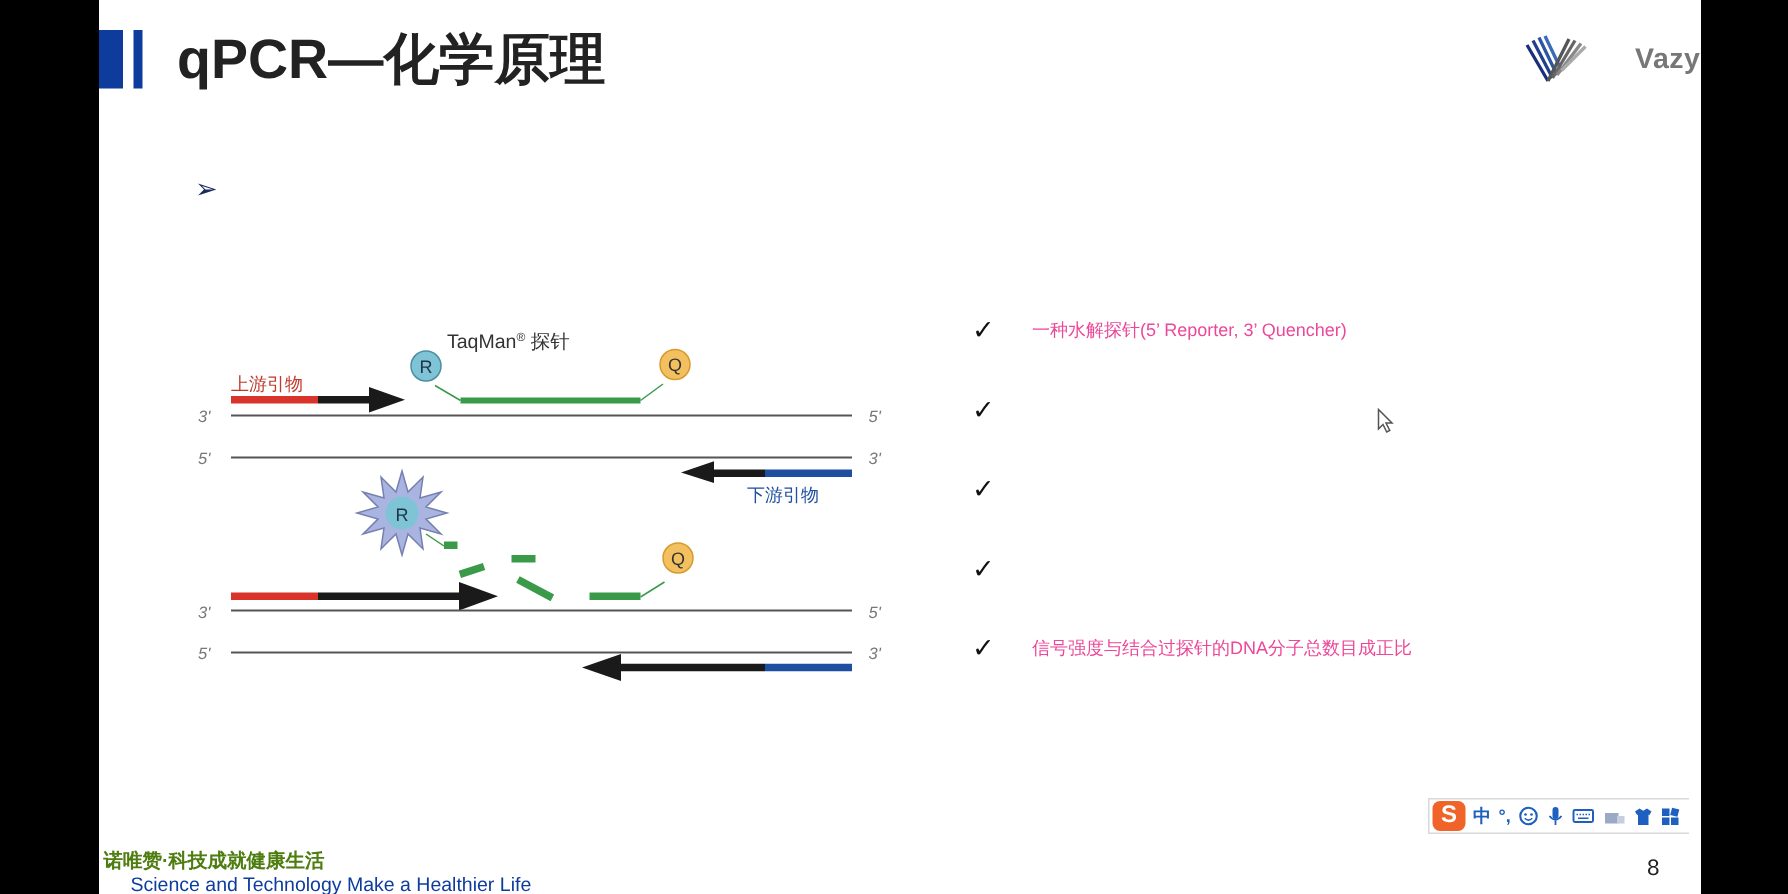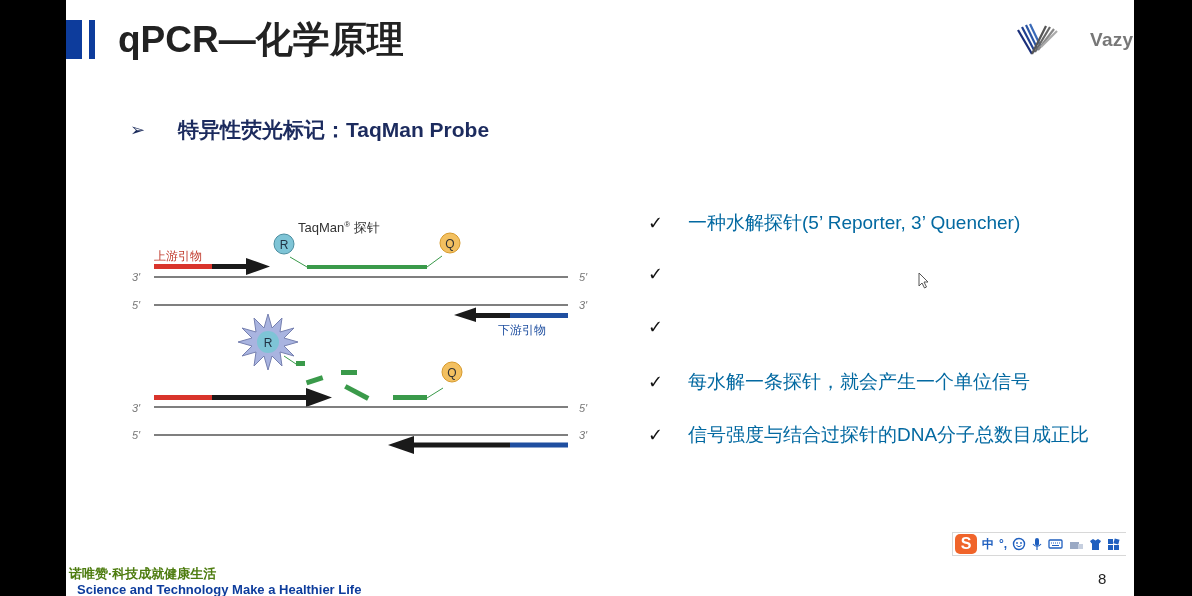--- a/index.html
+++ b/index.html
@@ -11,24 +11,24 @@
   .title { position:absolute; left:52px; top:18px; font-size:37px; font-weight:bold; color:#222; letter-spacing:0px; line-height:44px; }
   .logo { position:absolute; left:950px; top:22px; display:flex; align-items:center;gap:26px; }
   .logo-text { font-size:19px; font-weight:bold; color:#777; margin-left:4px; letter-spacing:0.3px; }
   .subtitle-row { position:absolute; left:64px; top:116px; display:flex; align-items:center; }
   .arrow-bullet { font-size:18px; color:#1a2a5a; width:48px; }
   .subtitle { font-size:21px; font-weight:bold; color:#1c2b5e; }
   .diagram { position:absolute; left:54px; top:210px; }
   .bullets { position:absolute; left:582px; top:210px; }
   .bullet { position:absolute; left:0; display:flex; align-items:center; white-space:nowrap; }
   .check { font-size:18px; color:#111; width:40px; }
-  .btext { font-size:19px; color:#0369a1; }
+  .btext { font-size:12px; color:#ec4899; }
   .cursor { position:absolute; left:852px; top:272px; }
   .footer-cn { position:absolute; left:3px; top:565px; font-size:13px; font-weight:bold; color:#4d7c0f; }
-  .footer-en { position:absolute; left:11px; top:582px; font-size:13px; font-weight:bold; color:#0d3c9c; }
+  .footer-en { position:absolute; left:21px; top:582px; font-size:13px; font-weight:normal; color:#0d3c9c; }
   .page-num { position:absolute; left:1032px; top:570px; font-size:15px; color:#222; }
   .ime { position:absolute; left:886px; top:532px; width:174px; height:24px; background:#fff;
          border:1px solid #d8d8d8; border-right:none; display:flex; align-items:center; gap:5px; padding-left:2px; box-sizing:border-box; }
   .ime-logo { width:22px; height:20px; background:#f0642a; border-radius:5px; color:#fff; font-weight:bold;
               font-size:16px; display:flex; align-items:center; justify-content:center; }
   .ime-item { font-size:12px; color:#1f5fbf; font-weight:bold; }
 </style>
 </head>
 <body>
 
@@ -48,21 +48,20 @@
         <line x1="19" y1="30" x2="34" y2="5" stroke="#666"></line>
         <line x1="22" y1="28" x2="38" y2="7" stroke="#888"></line>
         <line x1="25" y1="25" x2="41" y2="9" stroke="#aaa"></line>
       </g>
     </svg>
     <span class="logo-text">Vazyme</span>
   </div>
 
   <div class="subtitle-row">
     <span class="arrow-bullet">➢</span>
-    <span class="subtitle">特异性荧光标记：TaqMan Probe</span>
   </div>
 
   <svg class="diagram" width="470" height="250" viewBox="0 0 470 250">
     <defs>
       <marker id="arr" markerWidth="6" markerHeight="6" refX="0" refY="3" orient="auto"></marker>
     </defs>
 
     <text x="178" y="22" font-size="13" fill="#333" font-family="Liberation Sans, sans-serif">
       <tspan>TaqMan</tspan><tspan dy="-5" font-size="8">®</tspan><tspan dy="5"> 探针</tspan>
     </text>
@@ -127,21 +126,20 @@
       <span class="btext">一种水解探针(5’ Reporter, 3’ Quencher)</span>
     </div>
     <div class="bullet" style="top:53px">
       <span class="check">✓</span>
     </div>
     <div class="bullet" style="top:106px">
       <span class="check">✓</span>
     </div>
     <div class="bullet" style="top:159px">
       <span class="check">✓</span>
-      <span class="btext">每水解一条探针，就会产生一个单位信号</span>
     </div>
     <div class="bullet" style="top:212px">
       <span class="check">✓</span>
       <span class="btext">信号强度与结合过探针的DNA分子总数目成正比</span>
     </div>
   </div>
 
   <svg class="cursor" width="12" height="18" viewBox="0 0 12 18">
     <path d="M1 1 L1 14 L4 11 L6.5 16 L8.5 15 L6 10 L10 10 Z" fill="#fff" stroke="#555" stroke-width="1"></path>
   </svg>

